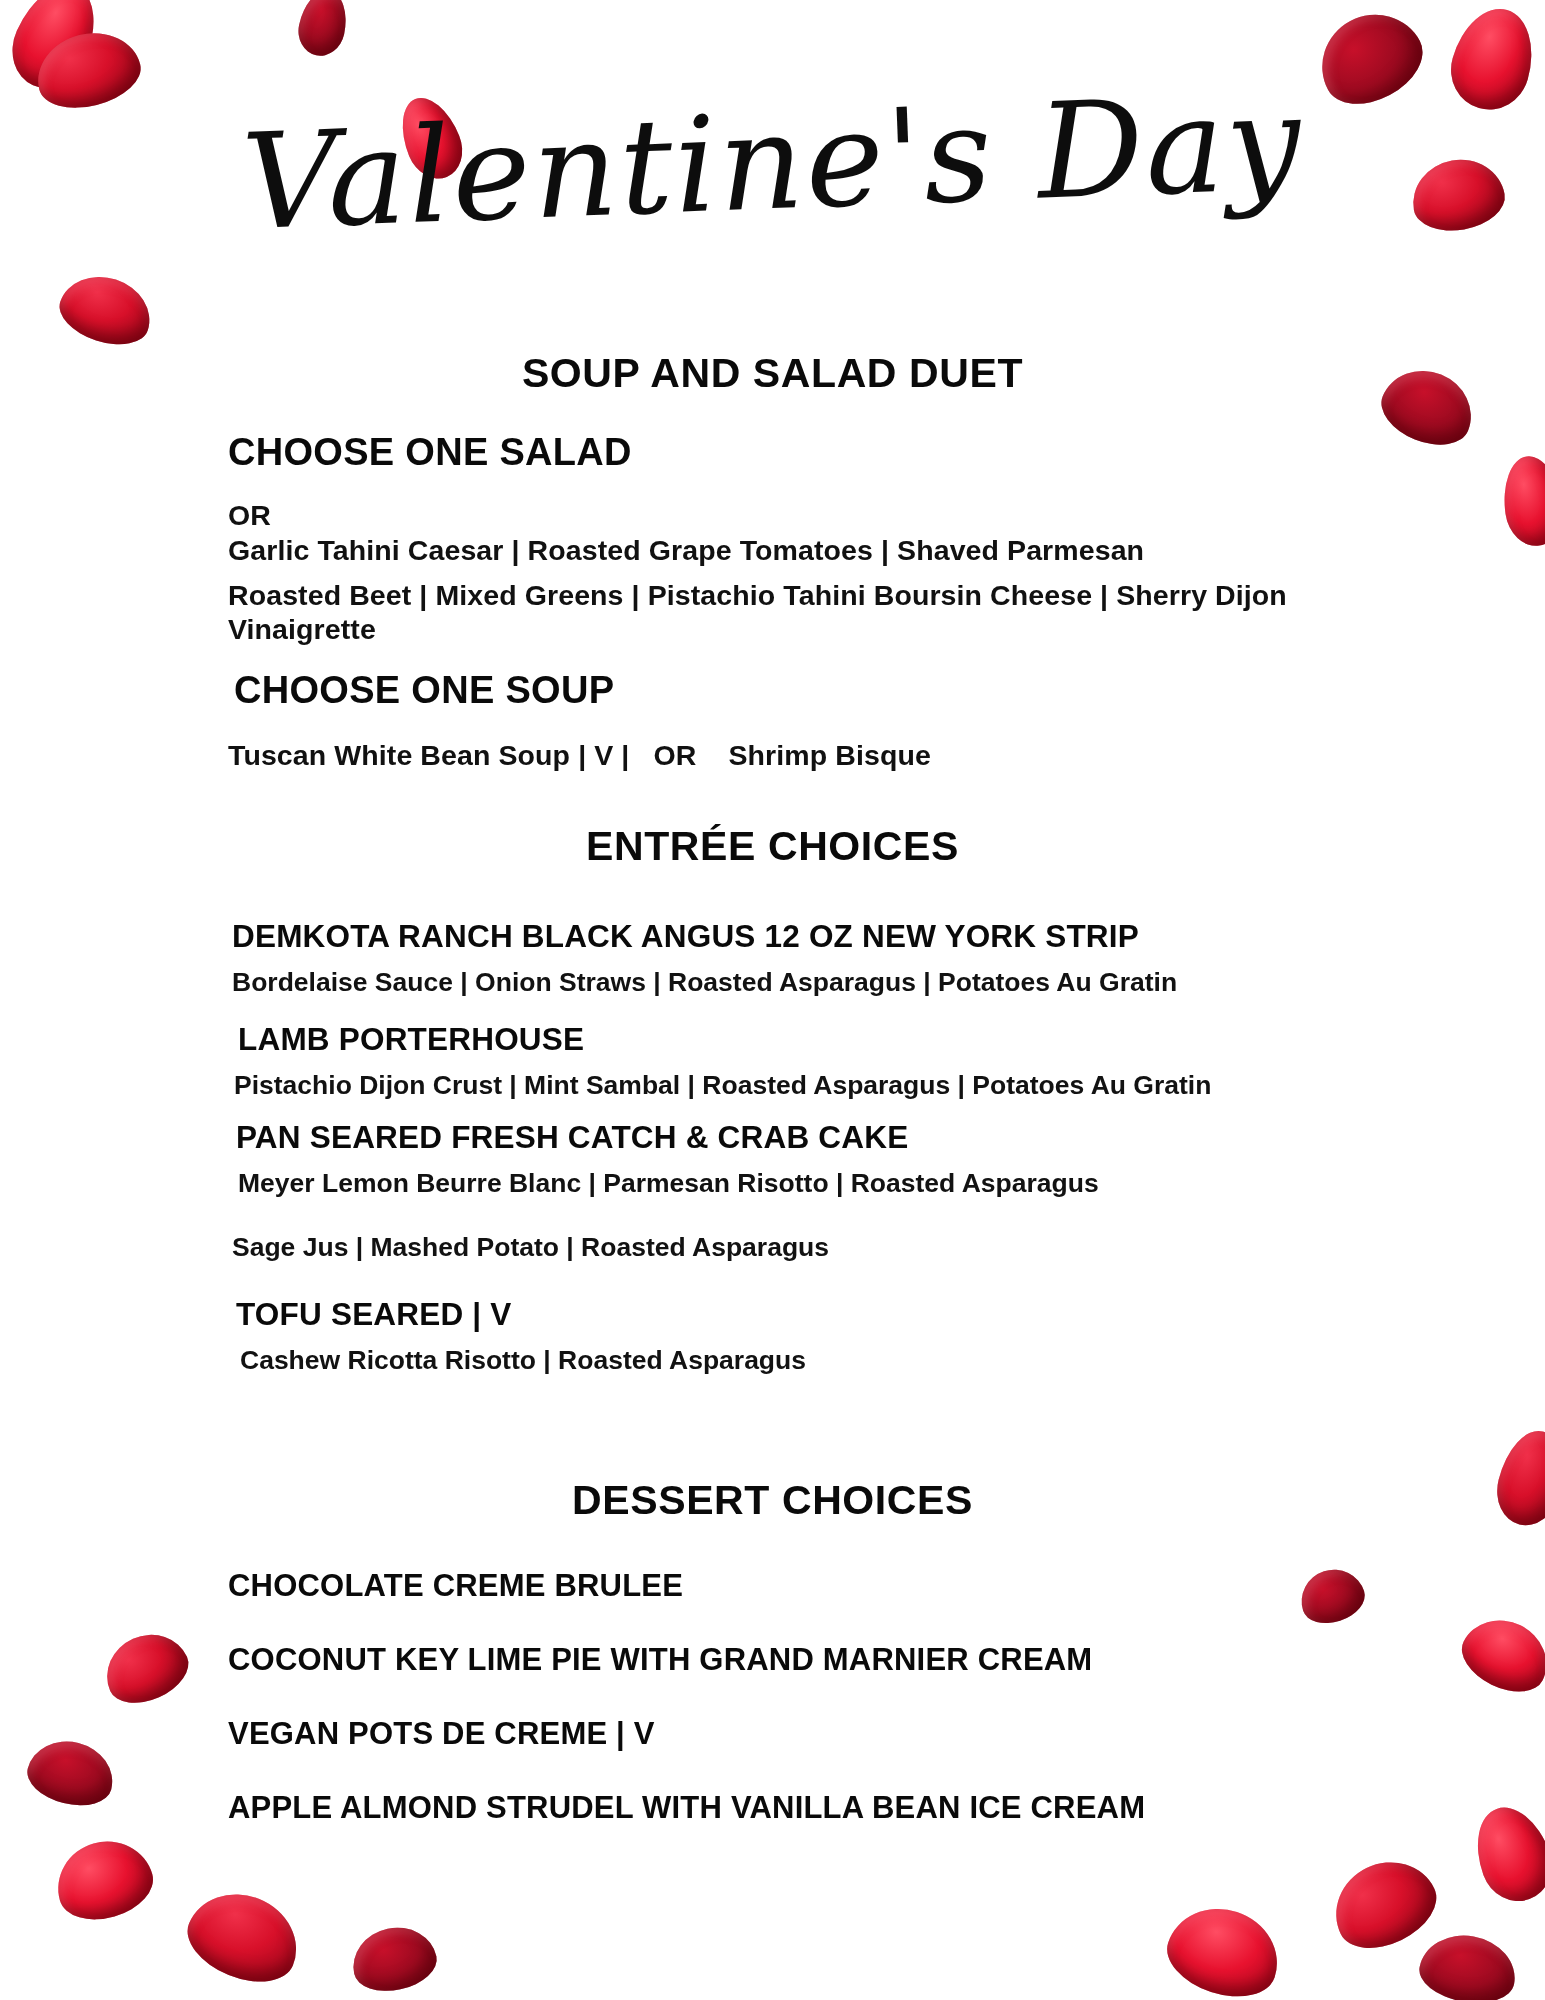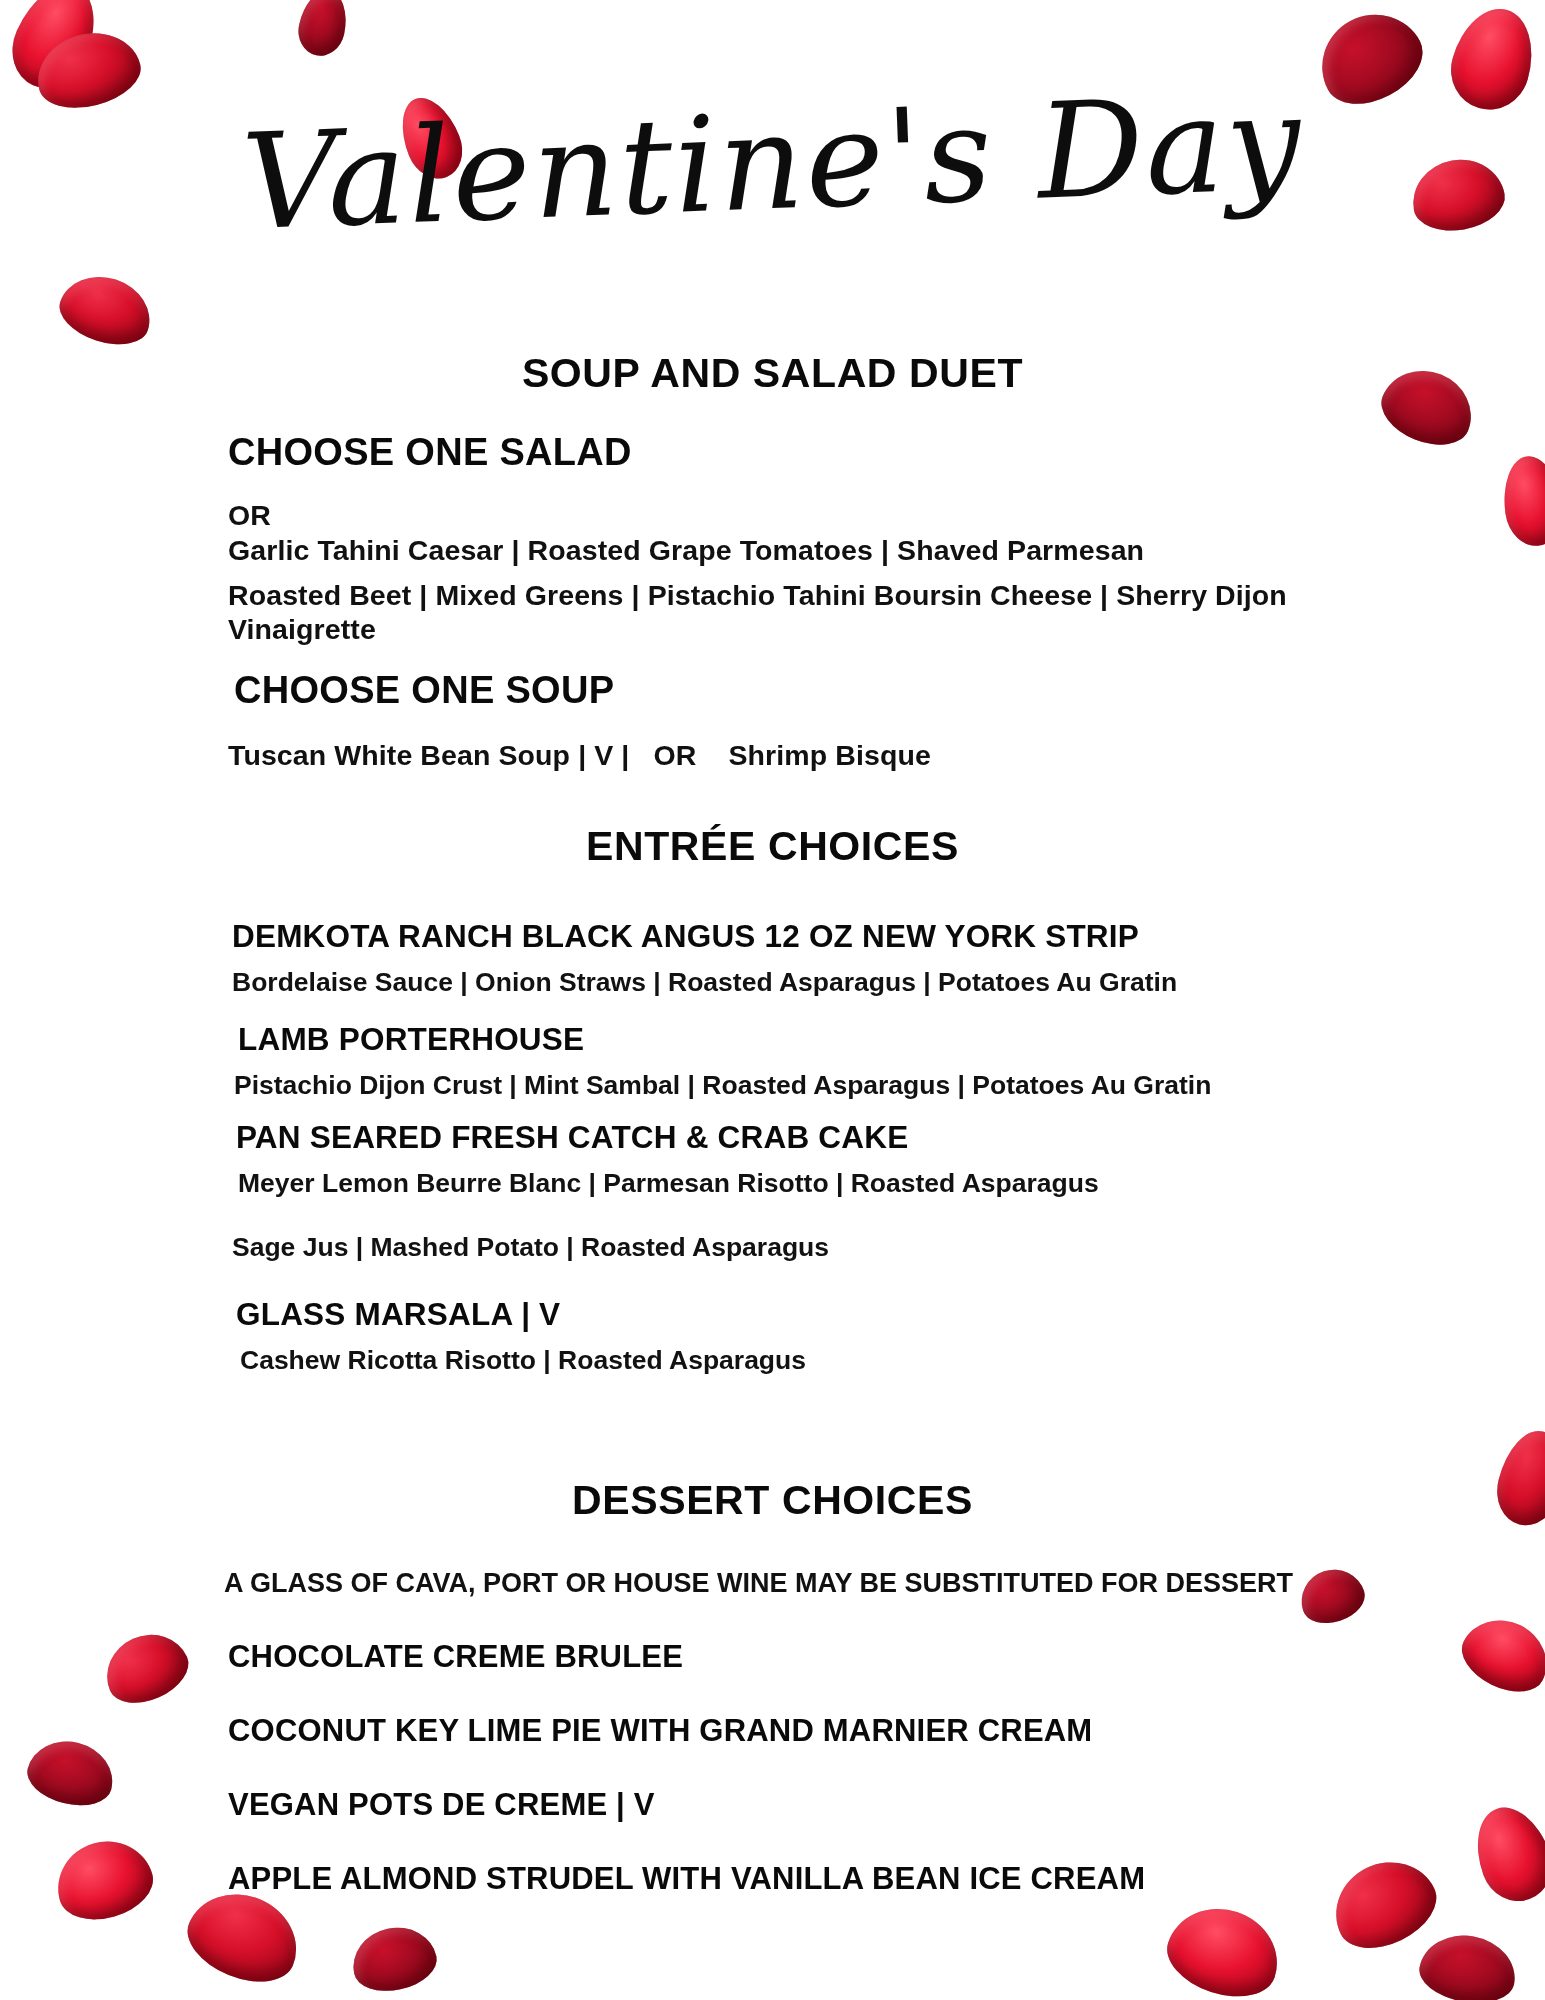--- a/index.html
+++ b/index.html
@@ -179,29 +179,28 @@
         <p class="desc" style="margin-top:12px; margin-left:-4px;">Pistachio Dijon Crust | Mint Sambal | Roasted Asparagus | Potatoes Au Gratin</p>
       </div>
       <div style="margin-top:18px;">
         <p class="dish" style="padding-left:4px;">PAN SEARED FRESH CATCH &amp; CRAB CAKE</p>
         <p class="desc" style="margin-top:12px; padding-left:6px;">Meyer Lemon Beurre Blanc | Parmesan Risotto | Roasted Asparagus</p>
       </div>
       <div style="margin-top:32px;">
         <p class="desc" style="margin-top:12px;">Sage Jus | Mashed Potato | Roasted Asparagus</p>
       </div>
       <div style="margin-top:32px;">
-        <p class="dish" style="padding-left:4px;">GLASS MARSALA | V</p>
+        <p class="dish" style="padding-left:4px;">TOFU SEARED | V</p>
         <p class="desc" style="margin-top:12px; padding-left:8px;">Cashew Ricotta Risotto | Roasted Asparagus</p>
       </div>
     </div>
 
     <h2 class="section-head" style="margin-top:100px; margin-bottom:44px;">DESSERT CHOICES</h2>
 
     <div class="group" style="padding-left:228px;">
-      <p class="dessert-note" style="margin-left:-4px;">A GLASS OF CAVA, PORT OR HOUSE WINE MAY BE SUBSTITUTED FOR DESSERT</p>
       <p class="dessert-item" style="margin-top:40px;">CHOCOLATE CREME BRULEE</p>
       <p class="dessert-item" style="margin-top:38px;">COCONUT KEY LIME PIE WITH GRAND MARNIER CREAM</p>
       <p class="dessert-item" style="margin-top:38px;">VEGAN POTS DE CREME | V</p>
       <p class="dessert-item" style="margin-top:38px;">APPLE ALMOND STRUDEL WITH VANILLA BEAN ICE CREAM</p>
     </div>
 
   </div>
 </div>
 
 </body></html>

